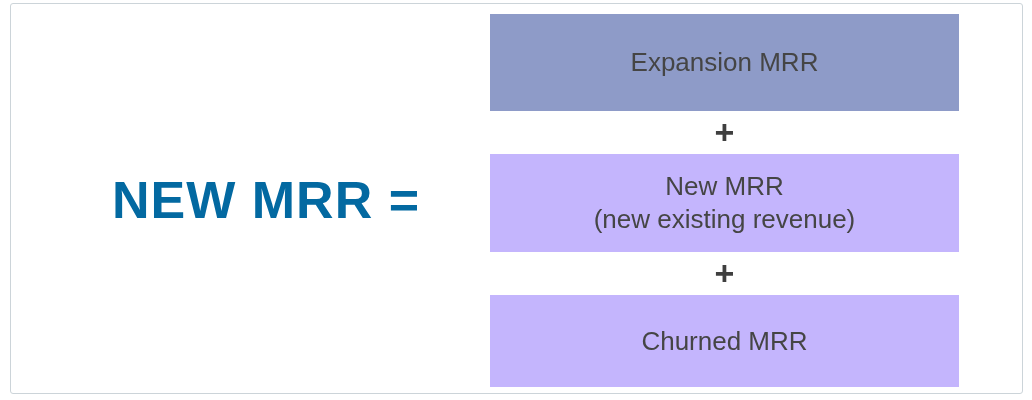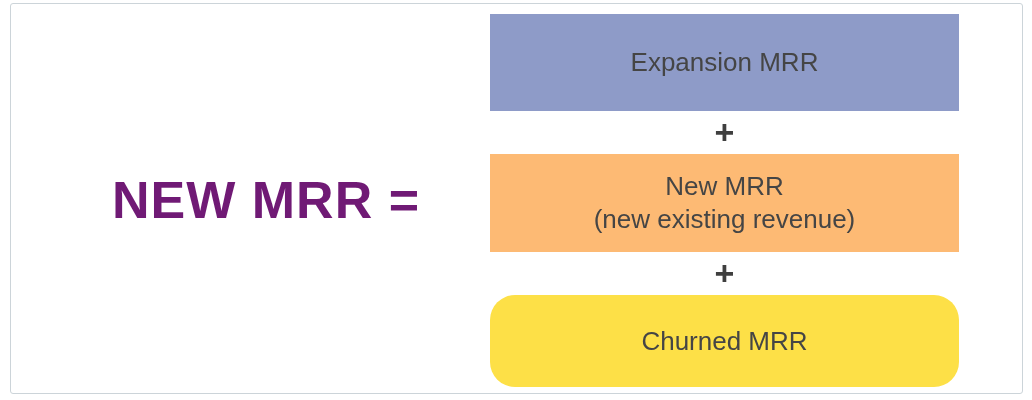--- a/index.html
+++ b/index.html
@@ -28,21 +28,21 @@
   .lhs {
     position: absolute;
     left: 20px;
     top: 168px;
     width: 470px;
     text-align: center;
     font-size: 52px;
     line-height: 56px;
     font-weight: 800;
     letter-spacing: 1px;
-    color: #701a75;
+    color: #0369a1;
     white-space: nowrap;
   }
   .stack {
     position: absolute;
     left: 479px;
     top: 10px;
     width: 469px;
     display: flex;
     flex-direction: column;
   }
@@ -85,26 +85,26 @@
     <div class="lhs">NEW MRR =</div>
 
     <div class="stack">
 
       <div class="term-box box-1" style="background-color: rgb(142, 155, 200);">
         <div class="label">Expansion MRR</div>
       </div>
 
       <div class="plus-row">+</div>
 
-      <div class="term-box box-2" style="background-color: #fdba74;">
+      <div class="term-box box-2" style="background-color: #c4b5fd;">
         <div class="label">New MRR</div>
         <div class="sublabel">(new existing revenue)</div>
       </div>
 
       <div class="plus-row">+</div>
 
-      <div class="term-box box-3" style="background-color: #fde047; border-radius: 25px;">
+      <div class="term-box box-3" style="background-color: #c4b5fd;">
         <div class="label">Churned MRR</div>
       </div>
 
     </div>
   </div>
 </div>
 
 </body></html>

